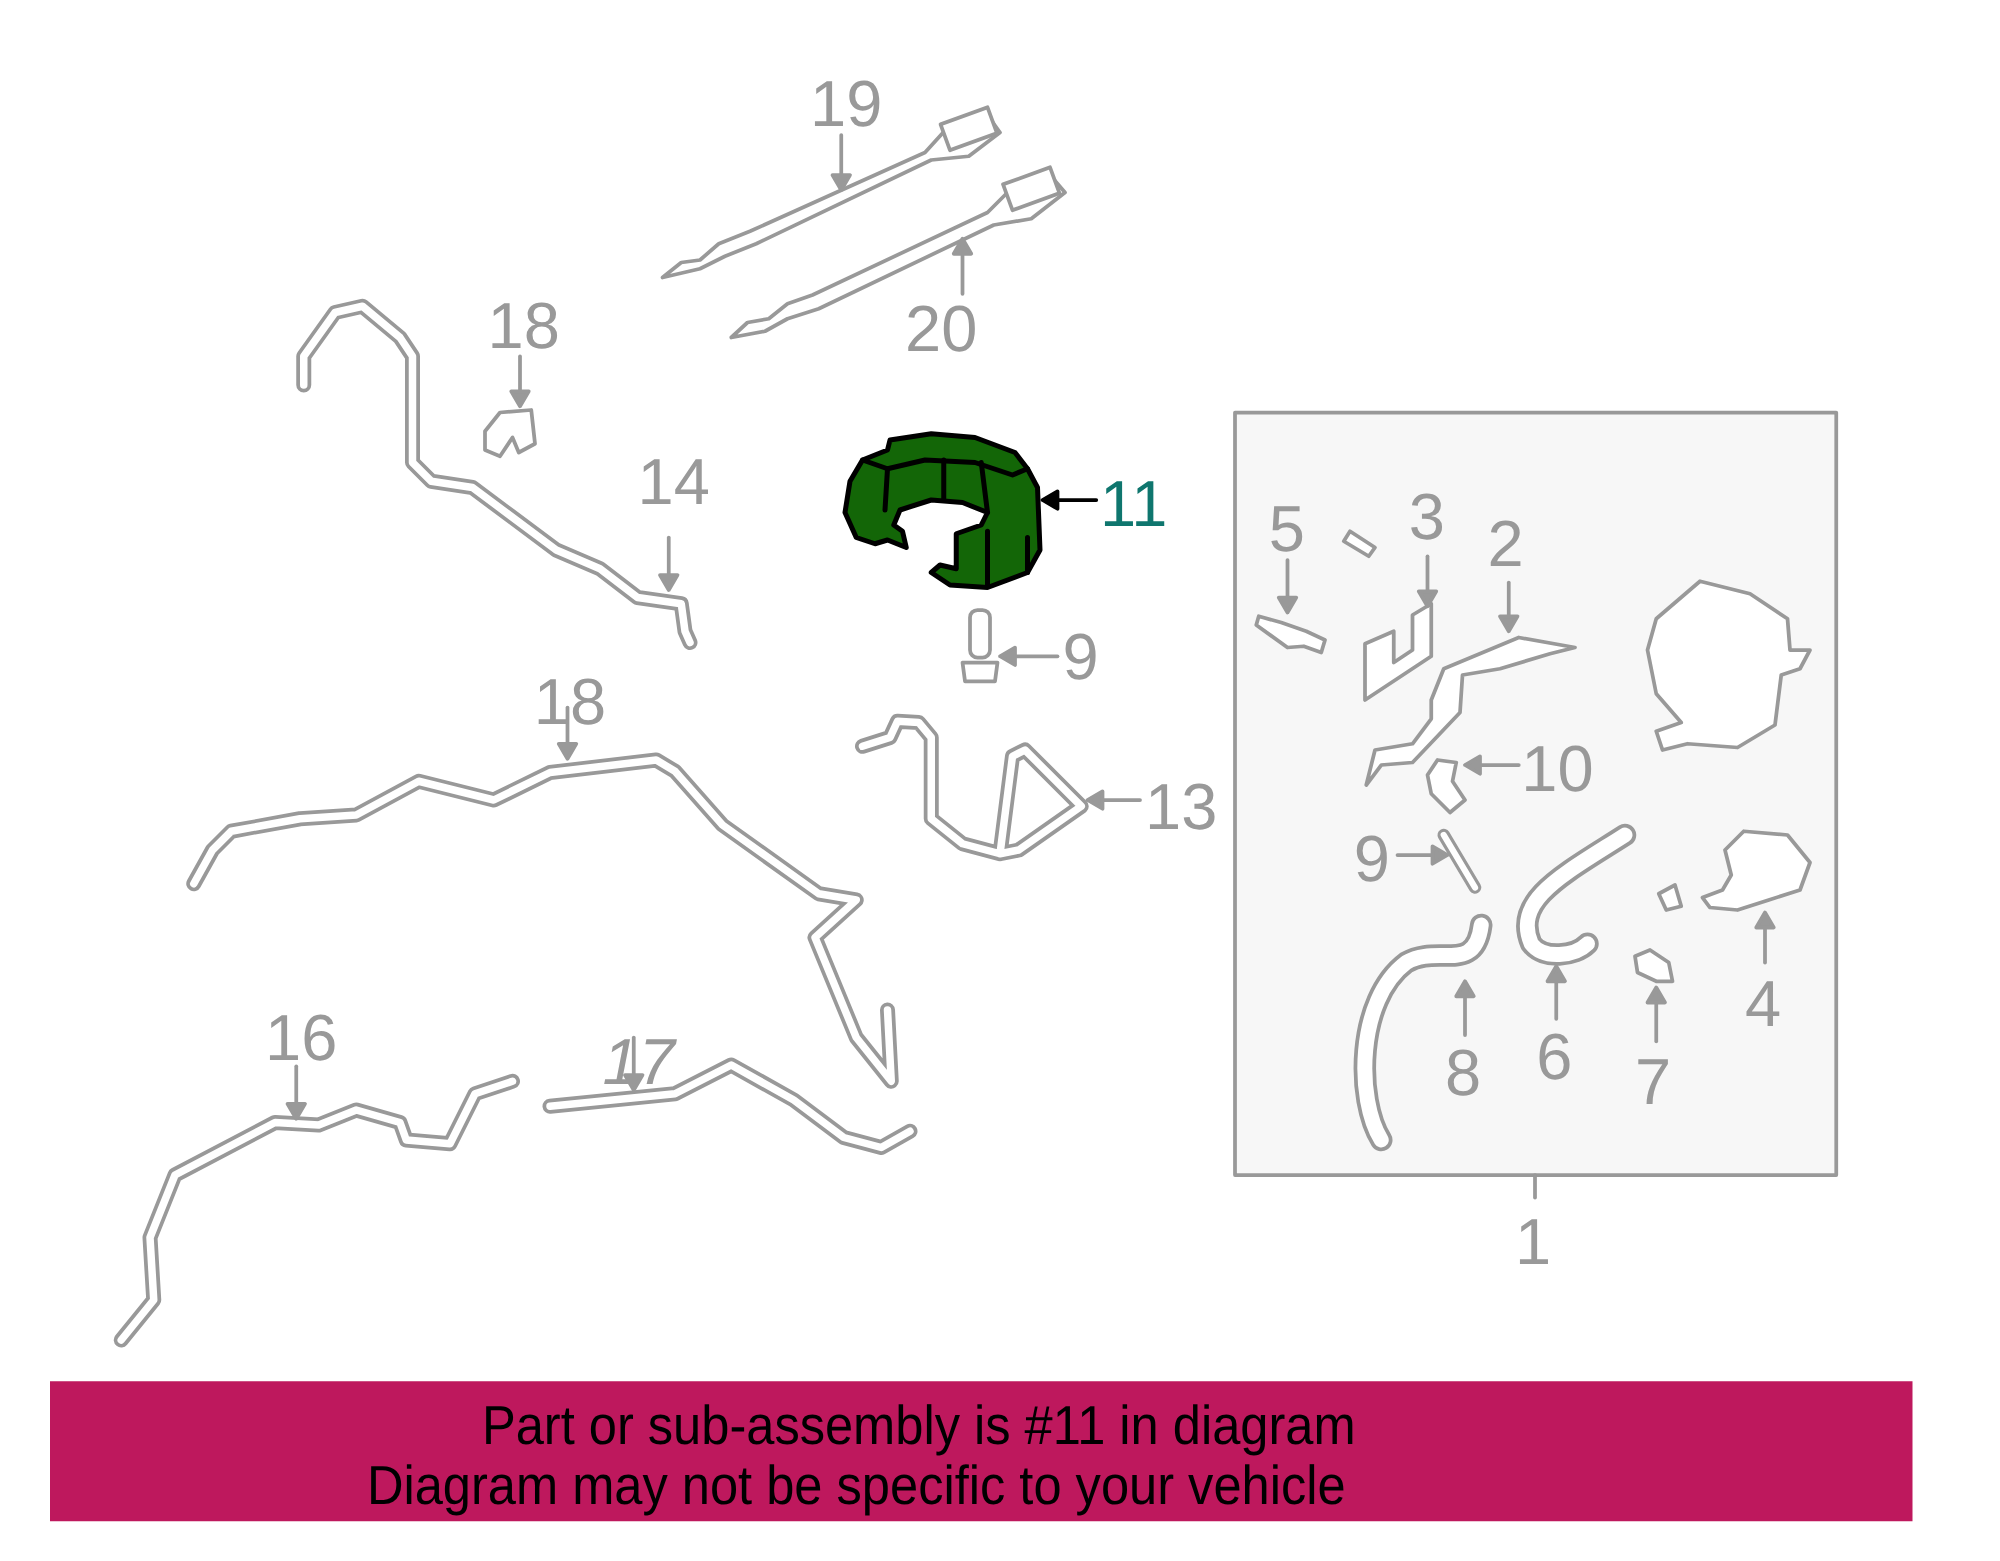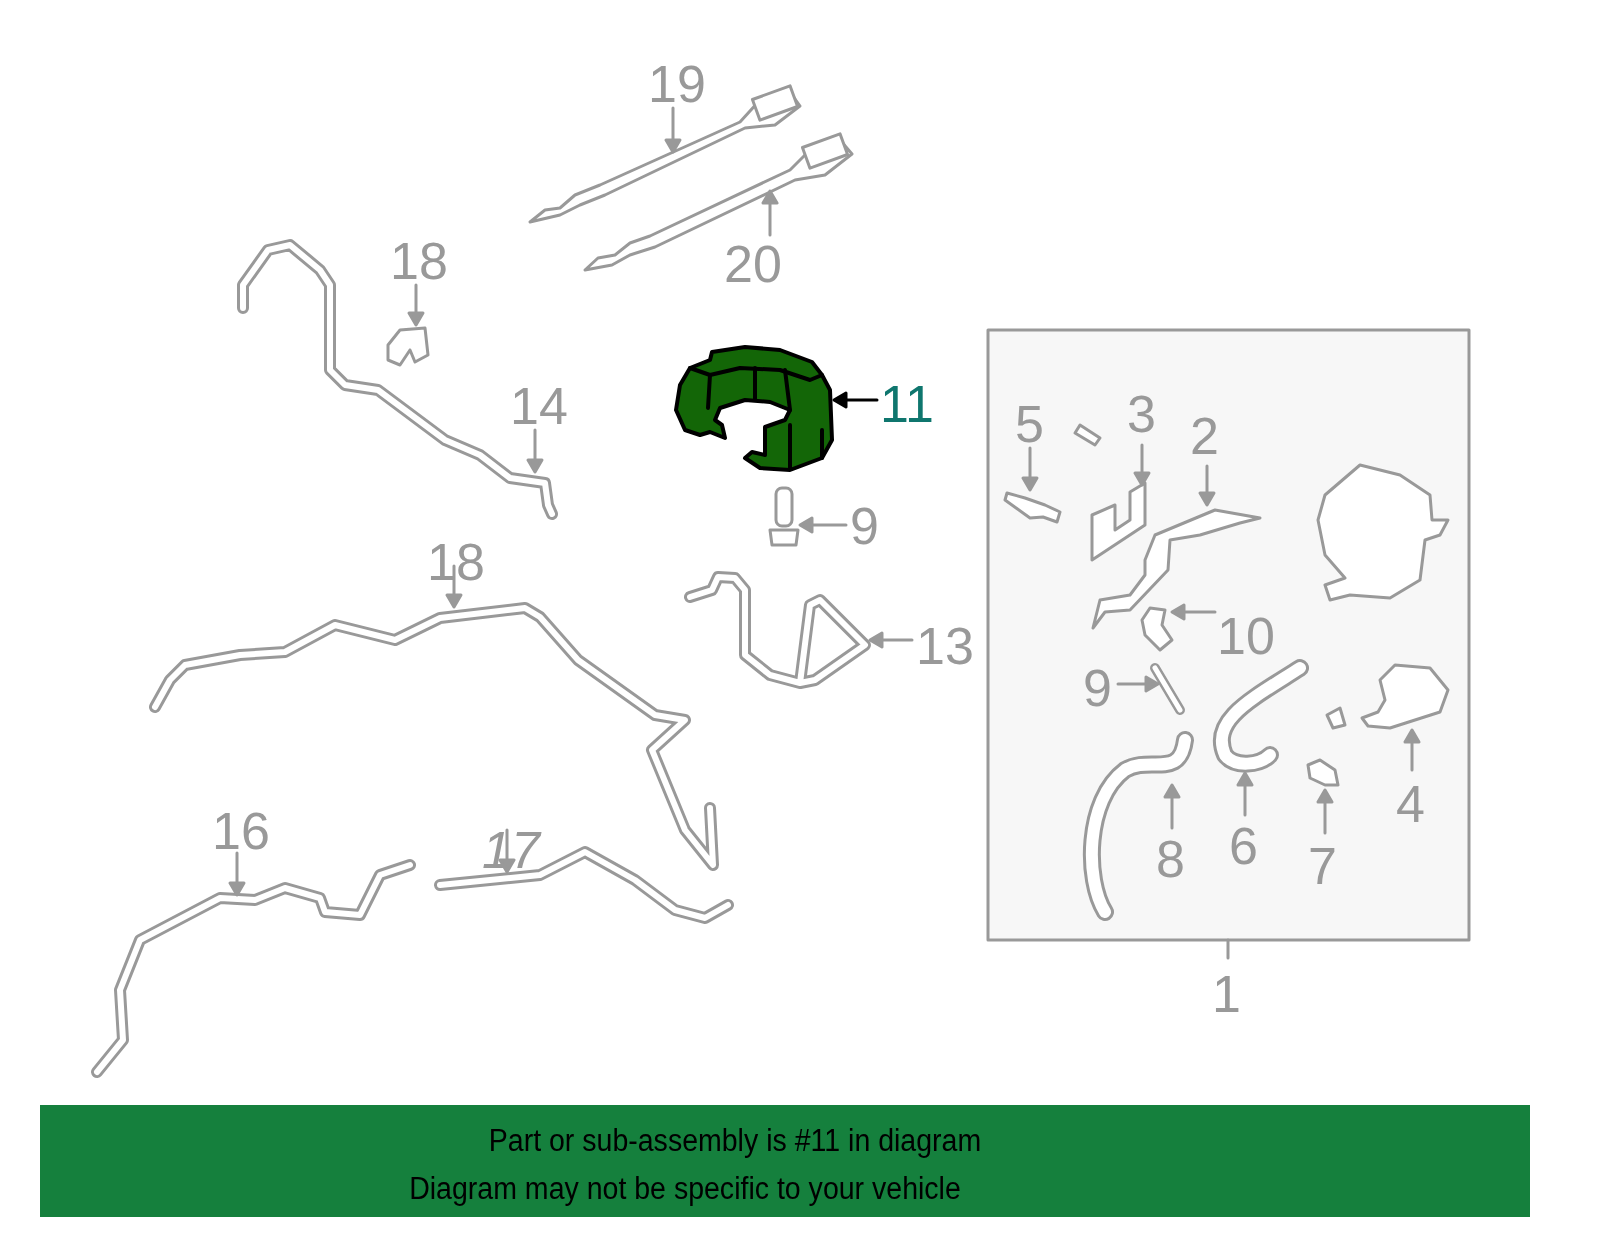--- a/index.html
+++ b/index.html
@@ -1,20 +1,20 @@
 <!DOCTYPE html>
 <html><head>
 <meta charset="utf-8">
 <style>
   html,body{margin:0;padding:0;background:#ffffff;}
   body{width:1600px;height:1249px;position:relative;overflow:hidden;font-family:"Liberation Sans",sans-serif;}
   #diagram{position:absolute;left:0;top:0;}
   .callout{position:absolute;font-family:"Liberation Sans",sans-serif;font-size:52px;color:#999999;line-height:1;}
   .callout.hl{color:#0f766e;}
-  .banner{position:absolute;left:40px;top:1105px;width:1490px;height:112px;background:#15803d;text-align:center;color:#000;font-size:31px;line-height:48px;padding-top:12px;box-sizing:border-box;}
+  .banner{position:absolute;left:40px;top:1105px;width:1490px;height:112px;background:#be185d;text-align:center;color:#000;font-size:44px;line-height:48px;padding-top:12px;box-sizing:border-box;}
   .banner div{transform:scaleX(0.92);}
   .banner .l1{margin-left:-100px;}
   .banner .l2{margin-left:-200px;}
 </style>
 </head>
 <body>
 
 <svg id="diagram" width="1600" height="1249" viewBox="0 0 1600 1249" fill="none" stroke-linecap="round" stroke-linejoin="round">
 
   <rect x="988" y="330" width="481" height="610" fill="#f7f7f7" stroke="#999" stroke-width="3"></rect>
@@ -123,25 +123,25 @@
 
 <div class="callout" style="left:1212px;top:968px;">1</div>
 <div class="callout" style="left:1190px;top:410px;">2</div>
 <div class="callout" style="left:1127px;top:388px;">3</div>
 <div class="callout" style="left:1396px;top:778px;">4</div>
 <div class="callout" style="left:1015px;top:398px;">5</div>
 <div class="callout" style="left:1229px;top:820px;">6</div>
 <div class="callout" style="left:1308px;top:840px;">7</div>
 <div class="callout" style="left:1156px;top:833px;">8</div>
 <div class="callout" style="left:1083px;top:662px;">9</div>
-<div class="callout" style="left:1217px;top:590px;margin-top:20px;">10</div>
+<div class="callout" style="left:1217px;top:590px;">10</div>
 <div class="callout hl" style="left:880px;top:378px;">11</div>
 <div class="callout" style="left:850px;top:500px;">9</div>
 <div class="callout" style="left:916px;top:620px;">13</div>
-<div class="callout" style="left:510px;top:380px;">14</div>
+<div class="callout" style="left:510px;top:360px;">14</div>
 <div class="callout" style="left:390px;top:235px;">18</div>
 <div class="callout" style="left:212px;top:805px;">16</div>
 <div class="callout" style="left:482px;top:824px;font-style:italic;">17</div>
 <div class="callout" style="left:427px;top:536px;">18</div>
 <div class="callout" style="left:648px;top:58px;">19</div>
 <div class="callout" style="left:724px;top:238px;">20</div>
 
 <div class="banner">
   <div class="l1">Part or sub-assembly is #11 in diagram</div>
   <div class="l2">Diagram may not be specific to your vehicle</div>

